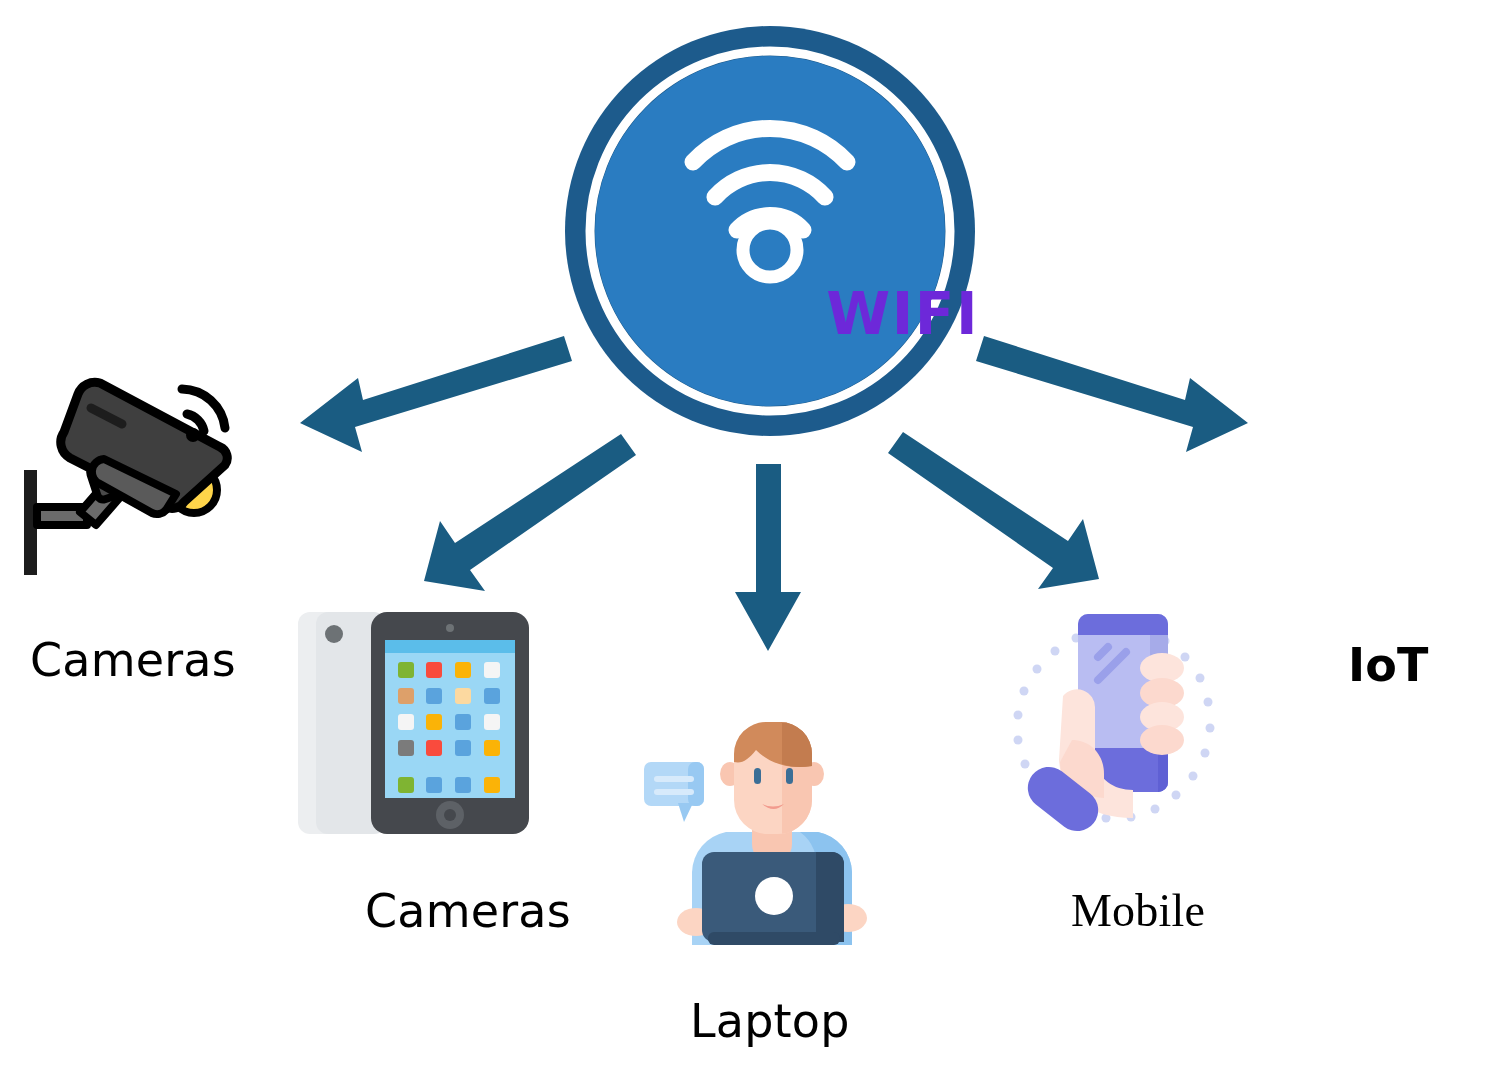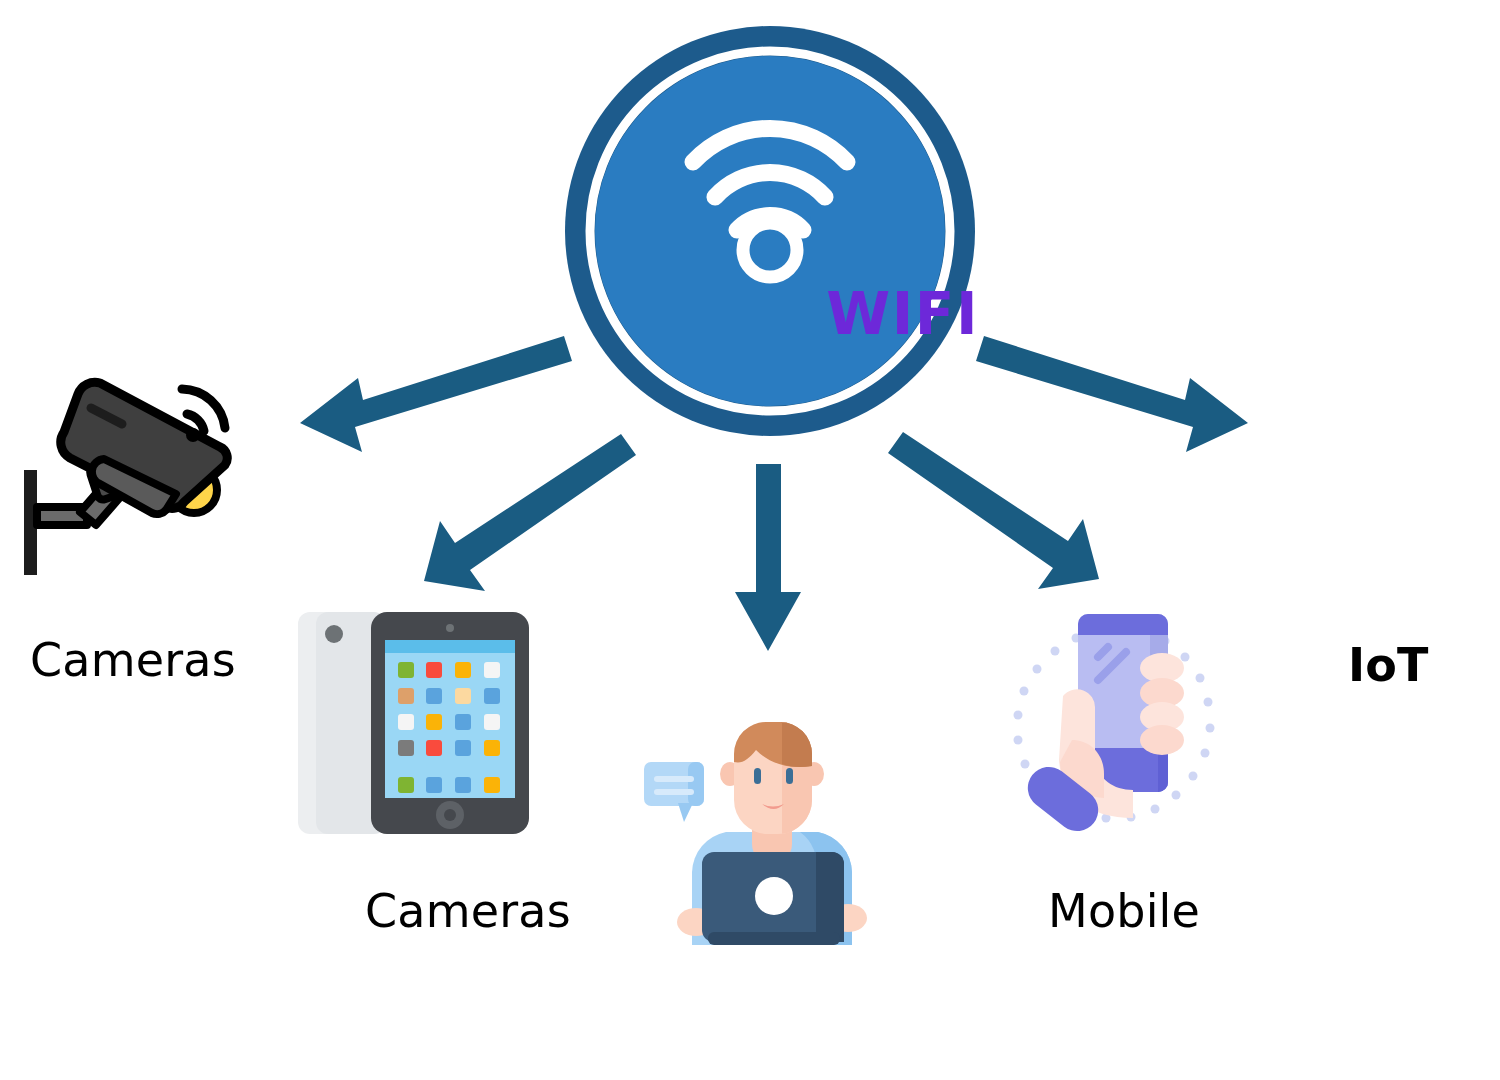--- a/index.html
+++ b/index.html
@@ -60,21 +60,21 @@
   
   #node-cameras { left: 8px;  top: 362px; width: 250px; height: 225px; }
   #node-tablet  { left: 292px; top: 604px; width: 250px; height: 240px; }
   #node-laptop  { left: 630px; top: 700px; width: 250px; height: 245px; }
   #node-mobile  { left: 1010px; top: 600px; width: 210px; height: 250px; }
   #node-iot     { left: 1282px; top: 388px; width: 215px; height: 205px; }
 
   #label-cameras { left: 30px;  top: 637px;  }
   #label-tablet  { left: 365px; top: 888px;  }
   #label-laptop  { left: 690px; top: 998px;  }
-  #label-mobile  { left: 1048px; top: 888px; }
+  #label-mobile  { left: 1071px; top: 888px; font-family: Liberation Serif, serif; }
   #label-iot     { left: 1348px; top: 642px; font-weight: bold; }
 </style>
 </head>
 <body>
 
 <div id="stage">
 
   <svg id="arrows" viewBox="0 0 1500 1080">
     <defs></defs>
 
@@ -217,20 +217,21 @@
 
       <ellipse cx="66" cy="222" rx="19" ry="14" fill="#fcd5c3"></ellipse>
       <ellipse cx="218" cy="218" rx="19" ry="14" fill="#fcd5c3"></ellipse>
 
       <rect x="72" y="152" width="142" height="90" rx="12" fill="#3a5a7a"></rect>
       <path d="M186 152 h16 a12 12 0 0 1 12 12 v78 h-28 Z" fill="#2f4a66"></path>
       <circle cx="144" cy="196" r="19" fill="#ffffff"></circle>
       <rect x="78" y="232" width="132" height="13" rx="6" fill="#2f4a66"></rect>
     </svg>
   </div>
+  <div id="label-laptop" class="node-label">Laptop</div>
 
   <div id="node-mobile" class="node">
     <svg width="210" height="250" viewBox="0 0 210 250">
 
       <g fill="#cfd6f4">
         <circle cx="105" cy="130" r="0"></circle>
         <circle cx="105" cy="28" r="4.5"></circle>
           <circle cx="131" cy="31" r="4.5"></circle>
         <circle cx="155" cy="41" r="4.5"></circle>
           <circle cx="175" cy="57" r="4.5"></circle>

